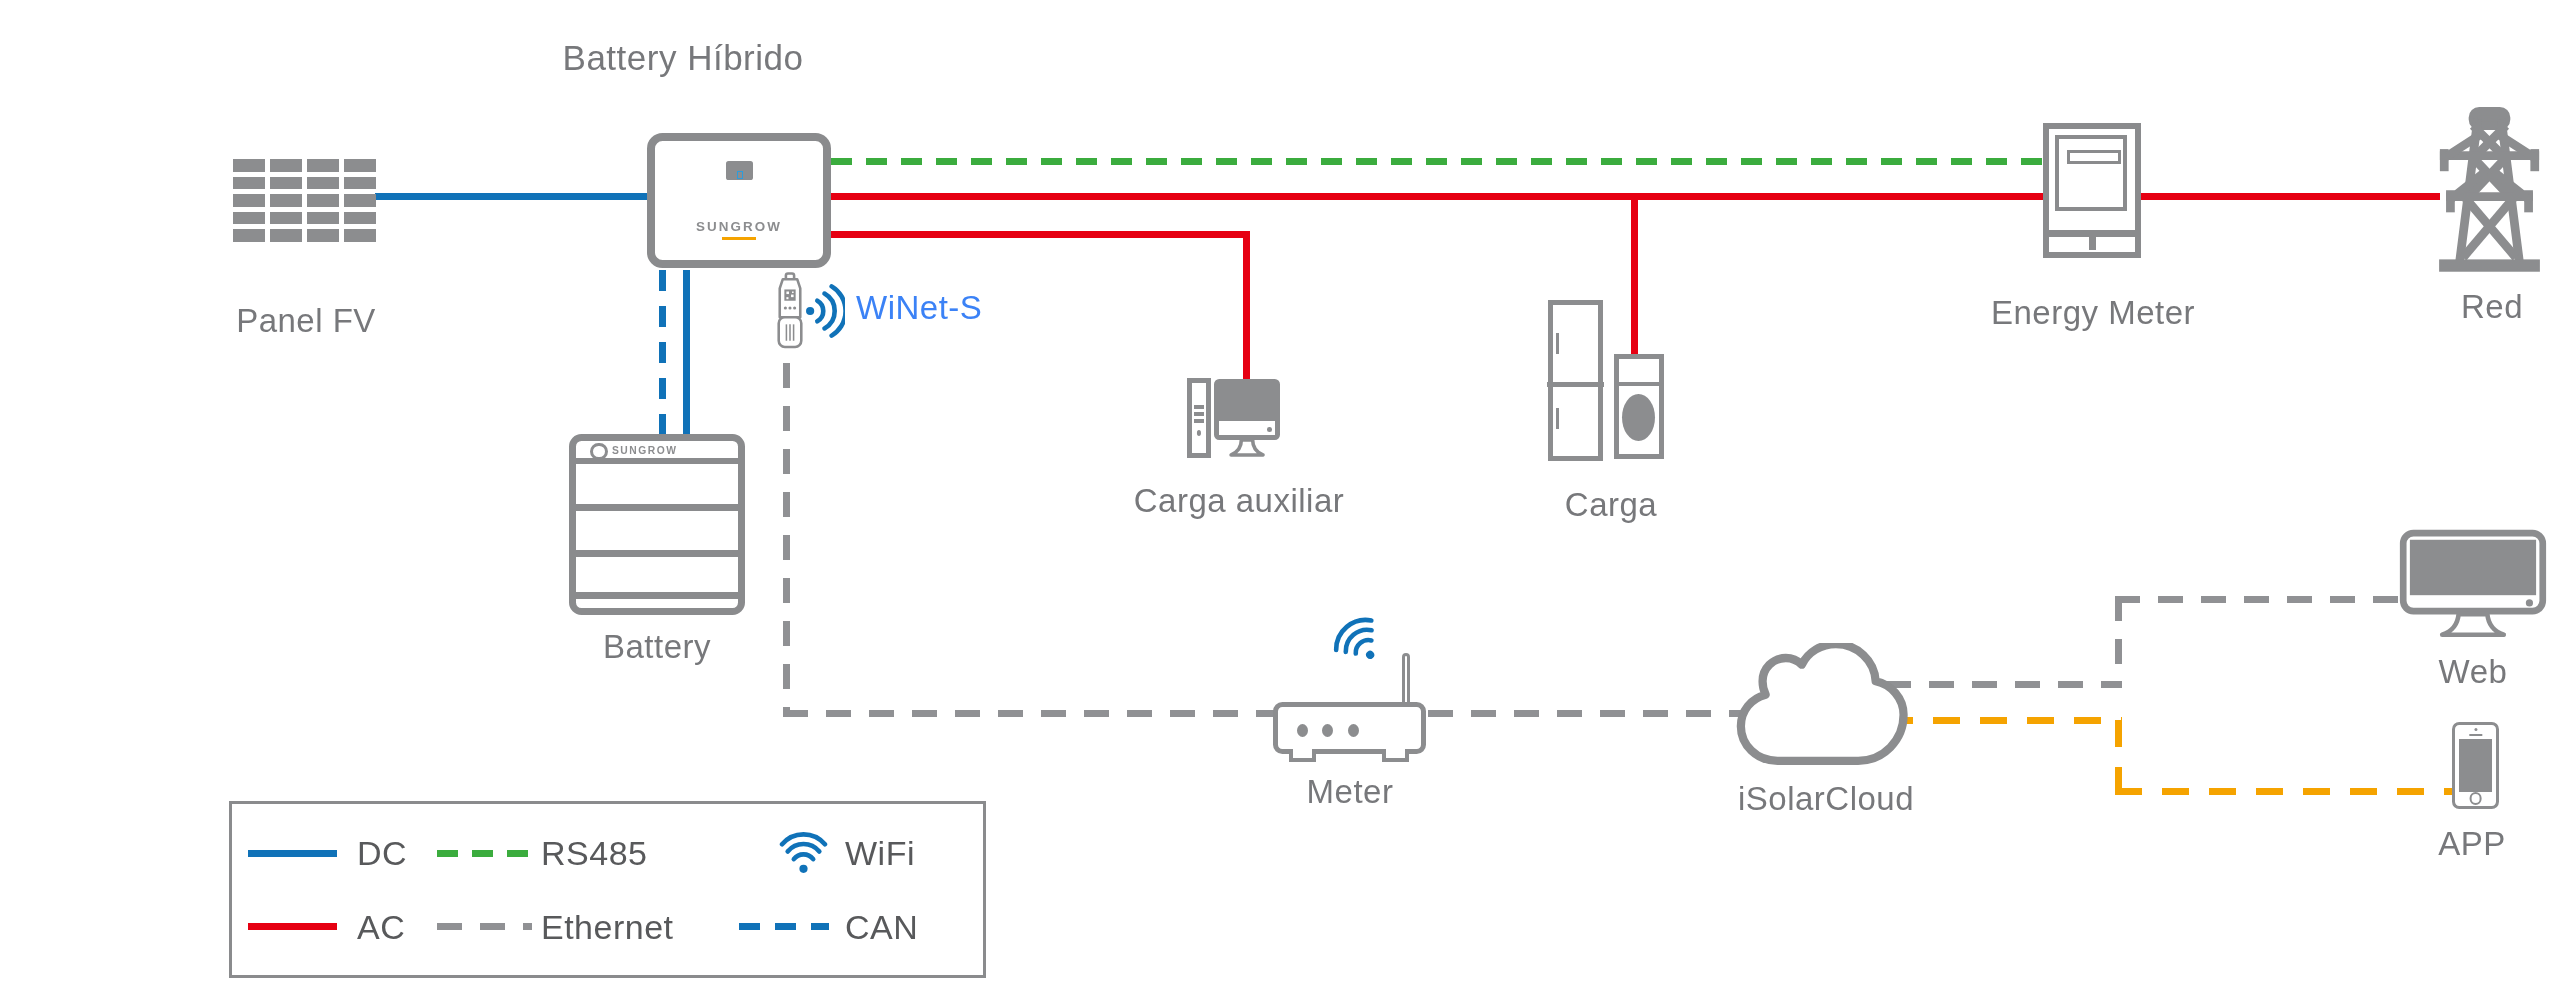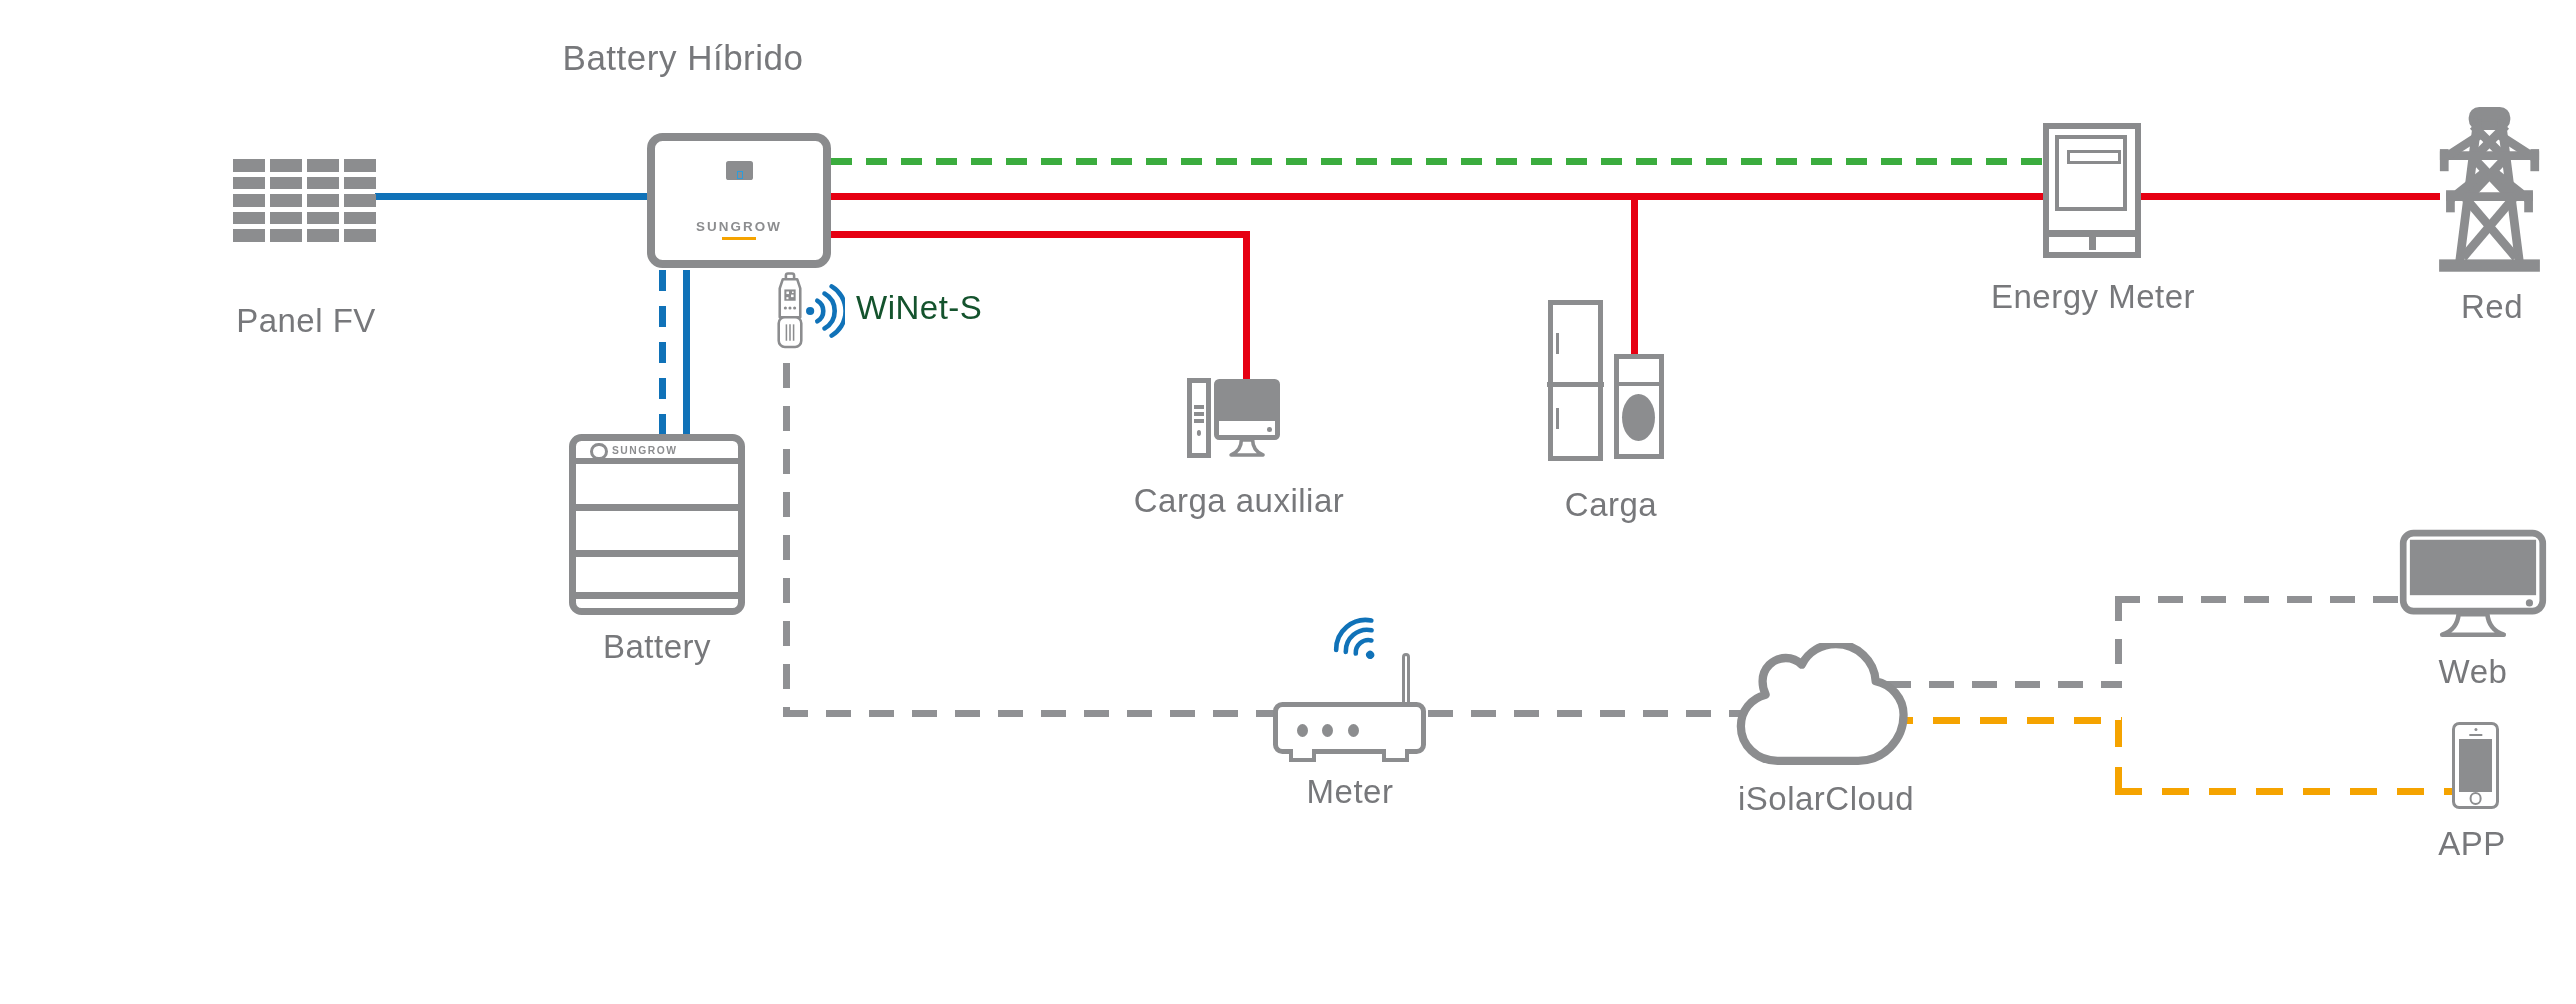--- a/index.html
+++ b/index.html
@@ -12,21 +12,21 @@
   .dash-h-green{background:repeating-linear-gradient(90deg,#3BAC3E 0 20.6px,transparent 20.6px 35px);}
   .dash-h-gray{background:repeating-linear-gradient(90deg,#909194 0 25px,transparent 25px 43px);}
   .dash-v-gray{background:repeating-linear-gradient(180deg,#909194 0 25px,transparent 25px 43px);}
   .dash-v-blue{background:repeating-linear-gradient(180deg,#1072B8 0 20.6px,transparent 20.6px 36px);}
   .dash-h-orange{background:repeating-linear-gradient(90deg,#F5A300 0 27px,transparent 27px 47px);}
   .dash-v-orange{background:repeating-linear-gradient(180deg,#F5A300 0 27px,transparent 27px 47px);}
   
   .lbl{position:absolute;z-index:4;transform:translate(-50%,-50%);font-size:33px;
        color:#77787B;white-space:nowrap;letter-spacing:0.5px;}
   .lbl-left{position:absolute;z-index:4;transform:translateY(-50%);font-size:33px;
-       color:#14532d;white-space:nowrap;letter-spacing:0.5px;}
+       color:#3b82f6;white-space:nowrap;letter-spacing:0.5px;}
   .title{font-size:35px;color:#77787B;}
   
   .icon{position:absolute;z-index:2;}
   
   .pv{display:grid;grid-template-columns:repeat(4,1fr);grid-template-rows:repeat(5,1fr);
       gap:4.6px;}
   .pv div{background:#8C8D8F;}
   
   .inverter{box-sizing:border-box;border:8.2px solid #8A8B8D;border-radius:15.5px;background:#fff;}
   .inv-display{position:absolute;left:71px;top:19.6px;width:27px;height:19.6px;background:#8C8D8F;border-radius:2.6px;}
@@ -265,22 +265,48 @@
     <div class="ph-screen"></div>
     <div class="ph-home"></div>
   </div>
 
   <div class="lbl title" style="left:683px;top:58px;">Battery Híbrido</div>
   <div class="lbl" style="left:306px;top:278px;margin-top:43px;">Panel FV</div>
   <div class="lbl-left" style="left:856px;top:308px;">WiNet-S</div>
   <div class="lbl" style="left:657px;top:647px;">Battery</div>
   <div class="lbl" style="left:1239px;top:501px;">Carga auxiliar</div>
   <div class="lbl" style="left:1611px;top:505px;">Carga</div>
-  <div class="lbl" style="left:2093px;top:297px;">Energy Meter</div>
+  <div class="lbl" style="left:2093px;top:313px;">Energy Meter</div>
   <div class="lbl" style="left:2492px;top:307px;">Red</div>
   <div class="lbl" style="left:1350px;top:792px;">Meter</div>
   <div class="lbl" style="left:1826px;top:799px;text-align:right;">iSolarCloud</div>
   <div class="lbl" style="left:2473px;top:672px;">Web</div>
   <div class="lbl" style="left:2472px;top:844px;">APP</div>
 
+  <div class="legend">
+    <div class="sw" style="left:15.5px;top:46px;width:89px;background:#1072B8;"></div>
+    <div class="lg-lbl" style="left:125px;top:49px;">DC</div>
+
+    <div class="sw dash-h-green" style="left:205px;top:46px;width:95px;"></div>
+    <div class="lg-lbl" style="left:309px;top:49px;">RS485</div>
+
+    <div class="icon" style="left:547px;top:25px;">
+      <svg width="49" height="47" viewBox="0 0 96 92">
+        <circle cx="48" cy="78" r="8" fill="#1072B8"></circle>
+        <path d="M29 59 A 24 24 0 0 1 67 59" fill="none" stroke="#1072B8" stroke-width="9" stroke-linecap="round"></path>
+        <path d="M17 44 A 40 40 0 0 1 79 44" fill="none" stroke="#1072B8" stroke-width="9" stroke-linecap="round"></path>
+        <path d="M6 30  A 55 55 0 0 1 90 30" fill="none" stroke="#1072B8" stroke-width="9" stroke-linecap="round"></path>
+      </svg>
+    </div>
+    <div class="lg-lbl" style="left:613px;top:49px;">WiFi</div>
+
+    <div class="sw" style="left:15.5px;top:119px;width:89px;background:#E60012;"></div>
+    <div class="lg-lbl" style="left:125px;top:123px;">AC</div>
+
+    <div class="sw dash-h-gray" style="left:205px;top:119px;width:95px;"></div>
+    <div class="lg-lbl" style="left:309px;top:123px;">Ethernet</div>
+
+    <div class="sw dash-v-blue" style="left:507px;top:119px;width:90px;background:repeating-linear-gradient(90deg,#1072B8 0 20.6px,transparent 20.6px 36px);"></div>
+    <div class="lg-lbl" style="left:613px;top:123px;">CAN</div>
+  </div>
 
 </div>
 
 
 </body></html>

